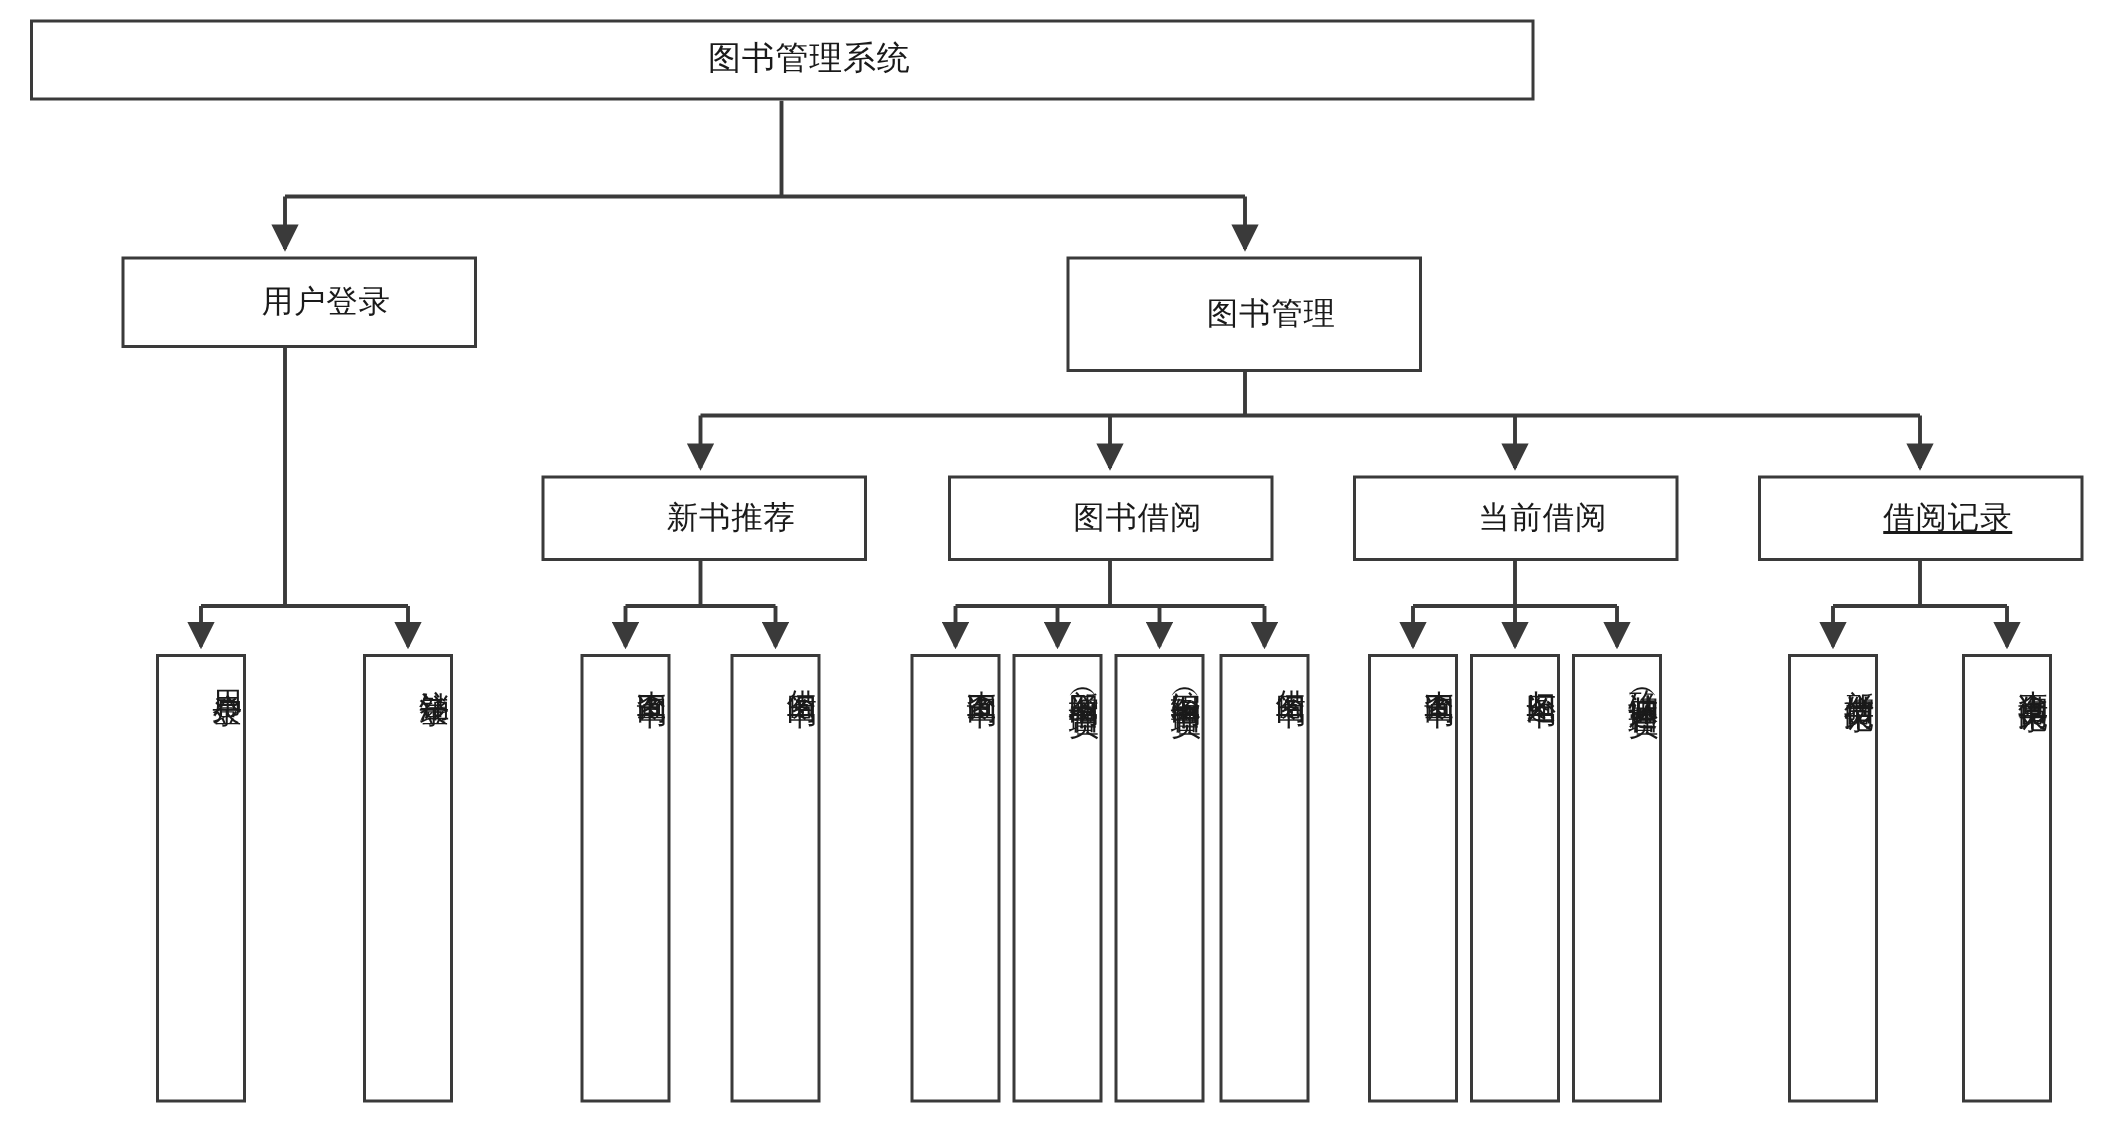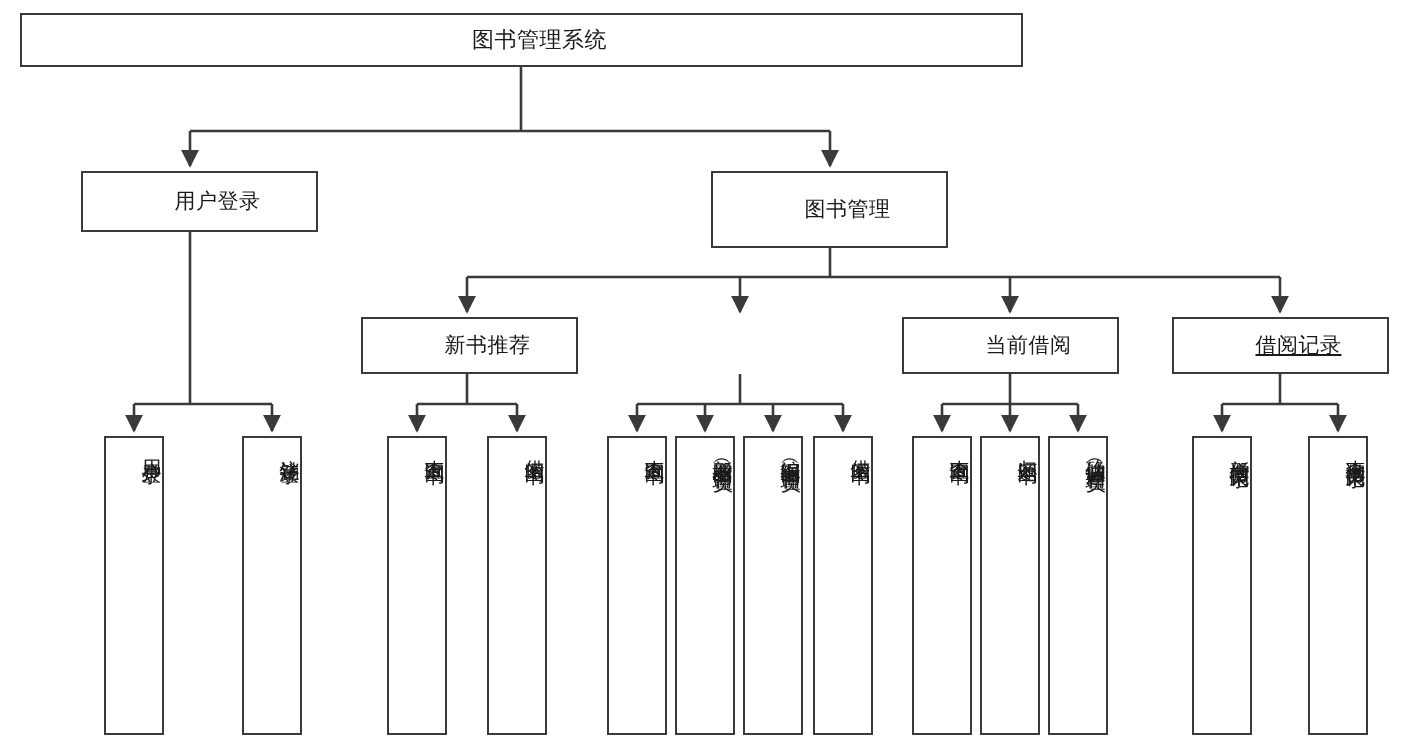--- a/index.html
+++ b/index.html
@@ -142,20 +142,23 @@
   </div>
 
   <div class="node horiz" style="left:711px; top:171px; width:237px; height:77px;">
     <span class="label">图书管理</span>
   </div>
 
   <div class="node horiz" style="left:361px; top:317px; width:217px; height:57px;">
     <span class="label">新书推荐</span>
   </div>
 
+  <div class="node horiz" style="left:632px; top:317px; width:217px; height:57px;">
+    <span class="label">图书借阅</span>
+  </div>
 
   <div class="node horiz" style="left:902px; top:317px; width:217px; height:57px;">
     <span class="label">当前借阅</span>
   </div>
 
   <div class="node horiz" style="left:1172px; top:317px; width:217px; height:57px;text-decoration:underline;">
     <span class="label">借阅记录</span>
   </div>
 
   <div class="node leaf" style="left:104px; top:436px; width:60px; height:299px;">

